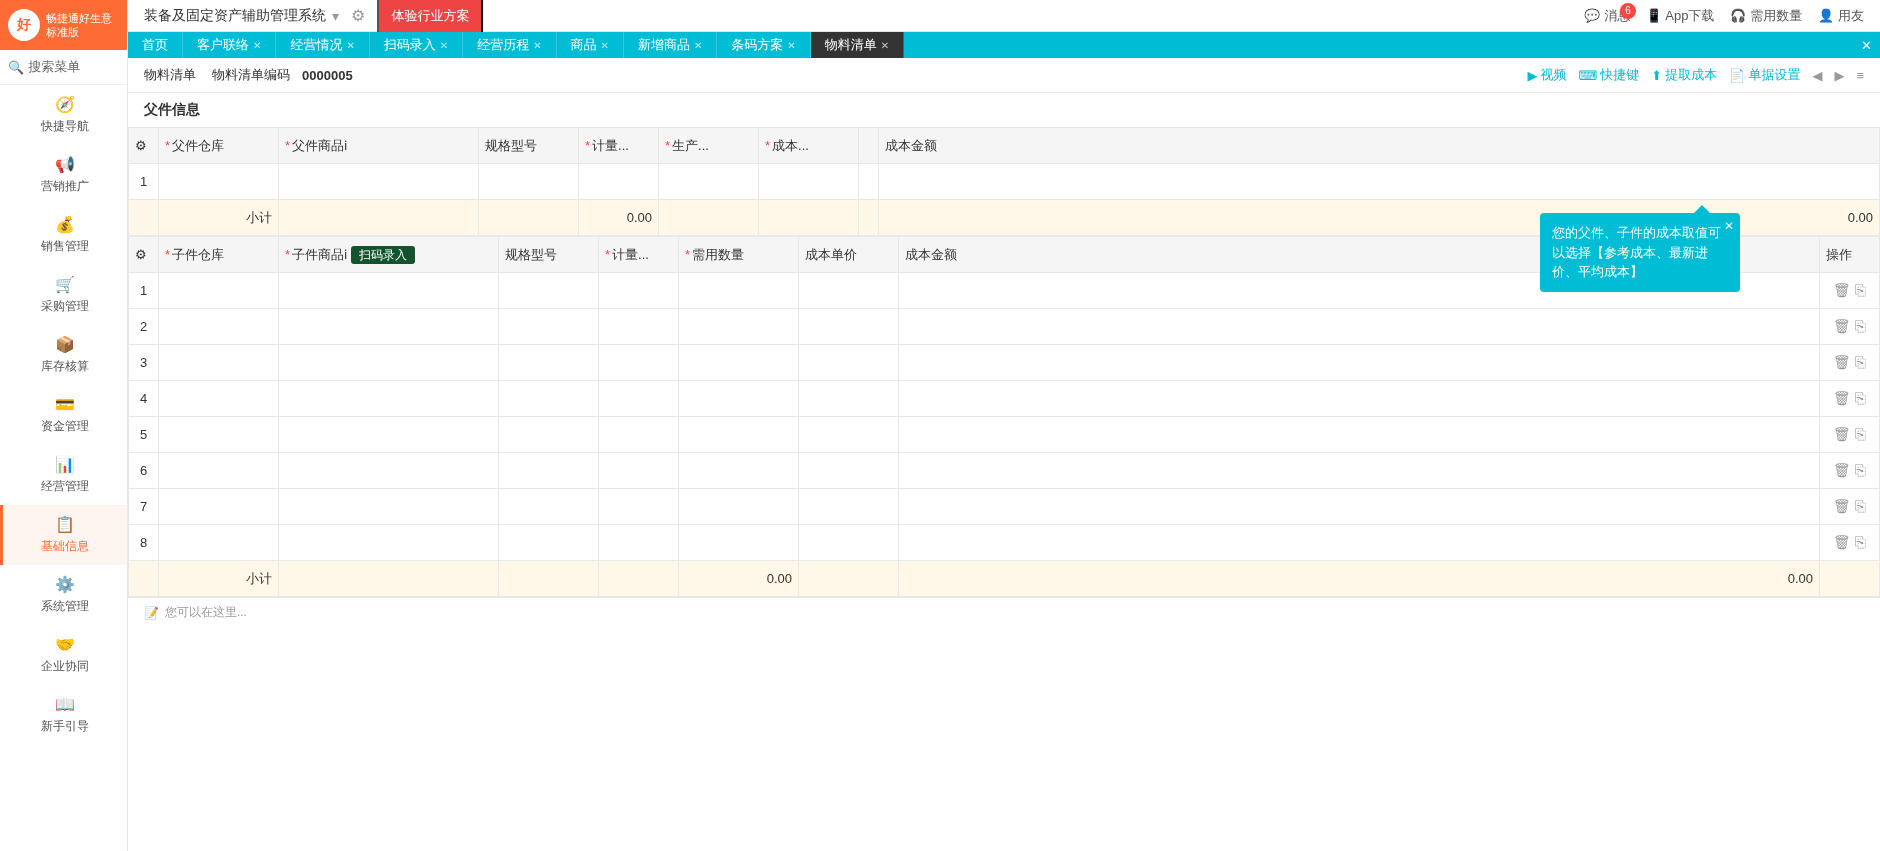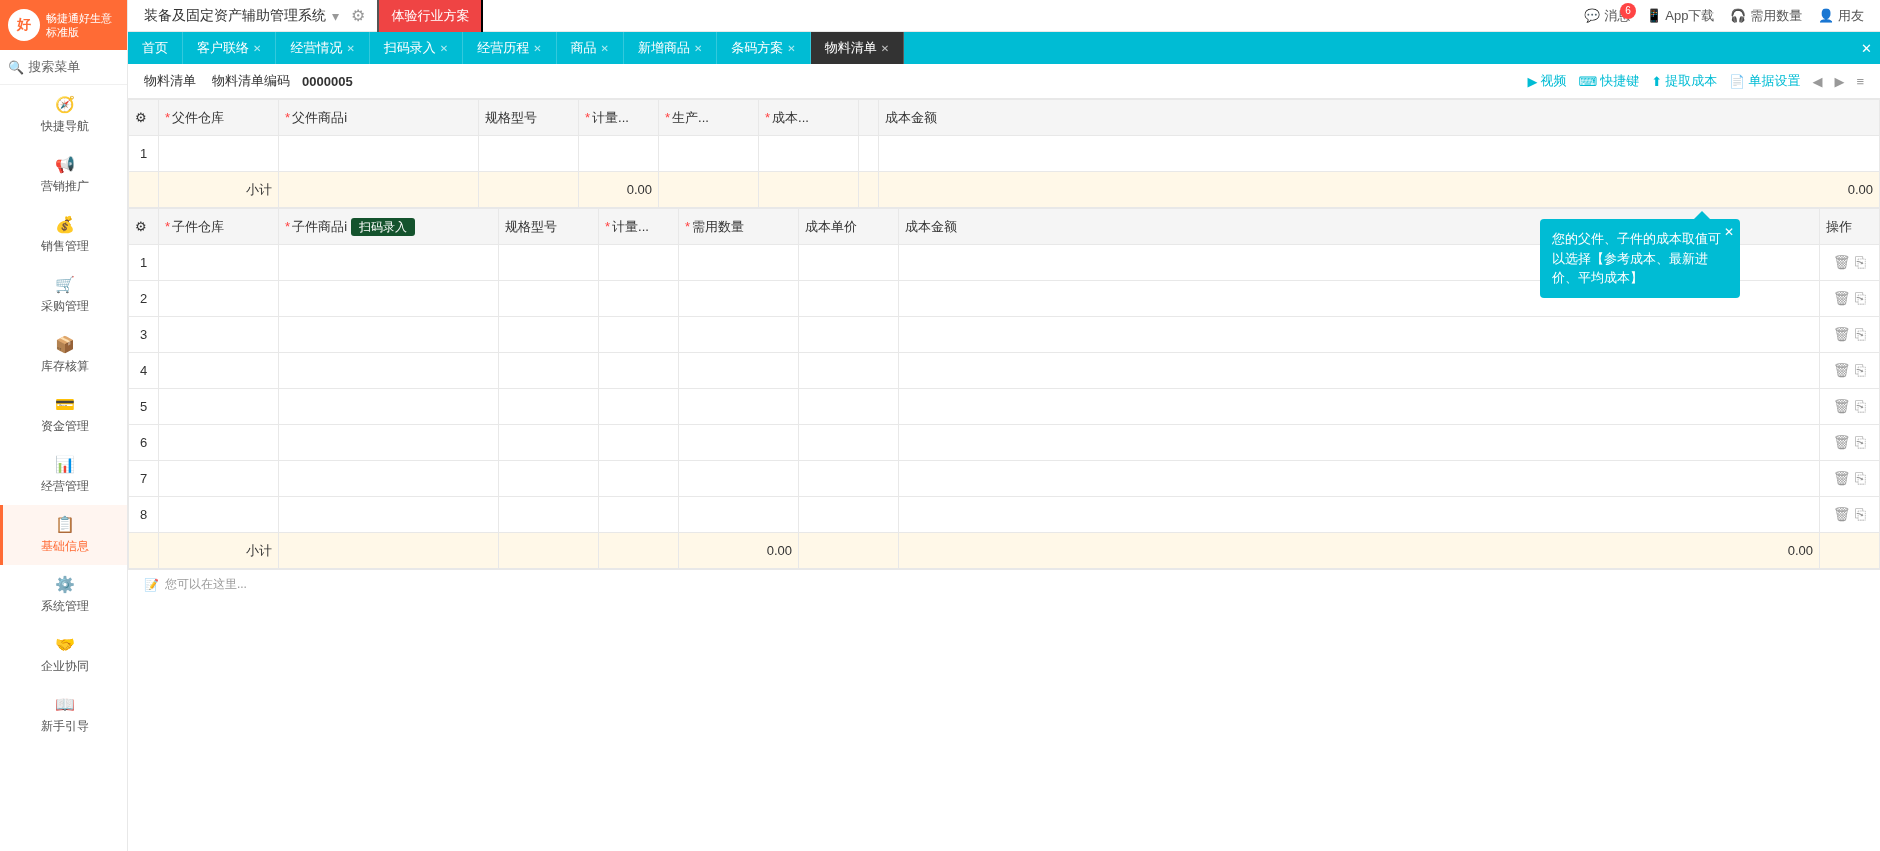--- a/index.html
+++ b/index.html
@@ -114,21 +114,21 @@
       align-items: center;
       justify-content: center;
     }
 
     
     .nav-tabs {
       background: #00bcd4;
       display: flex;
       align-items: center;
       padding: 0;
-      height: 32px;
+      height: 26px;
       flex-shrink: 0;
     }
     .nav-tab {
       padding: 0 14px;
       height: 100%;
       display: flex;
       align-items: center;
       color: #fff;
       cursor: pointer;
       font-size: 13px;
@@ -443,20 +443,21 @@
         <span style="color:#999; cursor:pointer;">▶</span>
         <span style="color:#999; cursor:pointer;">≡</span>
       </div>
     </div>
 
     <div class="tooltip-box">
       <span class="tooltip-close">✕</span>
       <span>您的父件、子件的成本取值可以选择【参考成本、最新进价、平均成本】</span>
     </div>
 
+    <div class="section-title">父件信息</div>
     <table class="data-table">
       <thead>
         <tr>
           <th class="settings-col">⚙</th>
           <th style="width:120px"><span class="required-star">*</span>父件仓库</th>
           <th style="width:200px"><span class="required-star">*</span>父件商品ℹ</th>
           <th style="width:100px">规格型号</th>
           <th style="width:80px"><span class="required-star">*</span>计量...</th>
           <th style="width:100px"><span class="required-star">*</span>生产...</th>
           <th style="width:100px"><span class="required-star">*</span>成本...</th>

